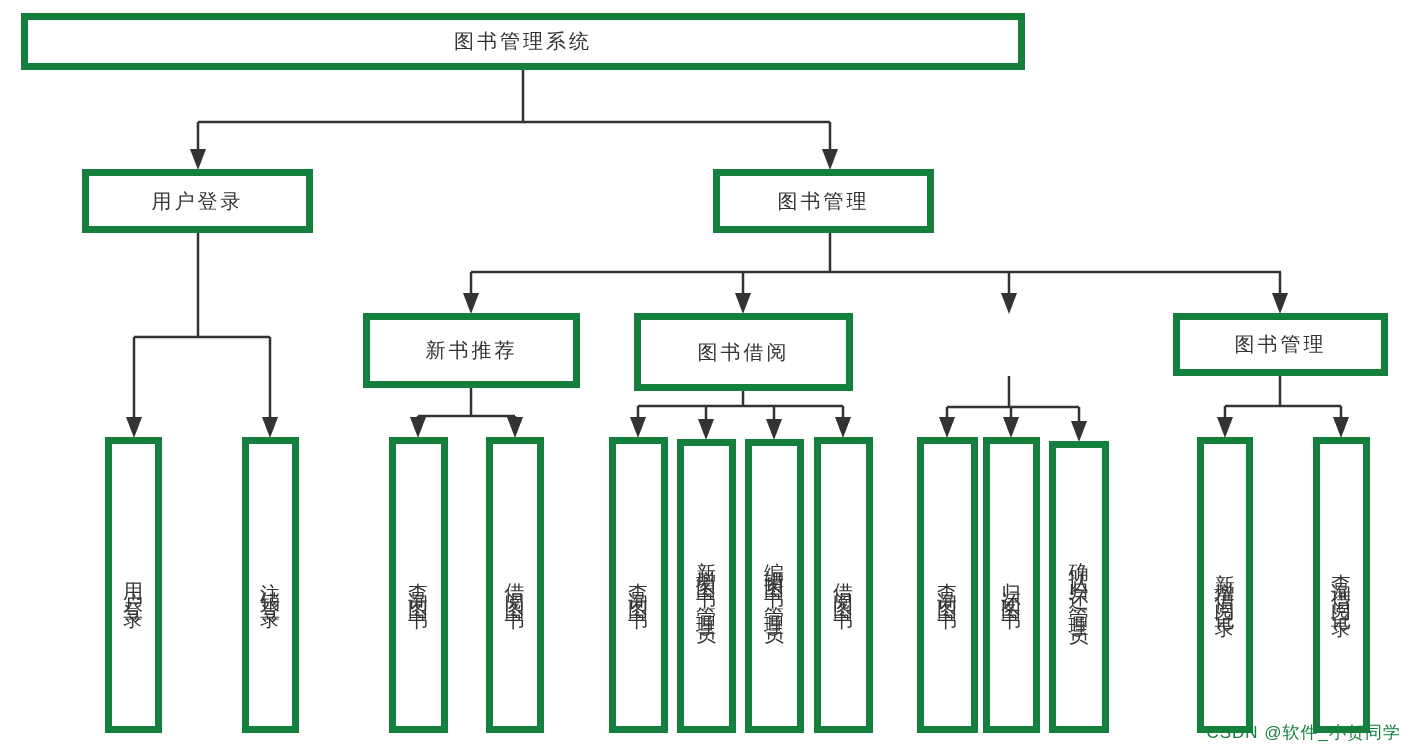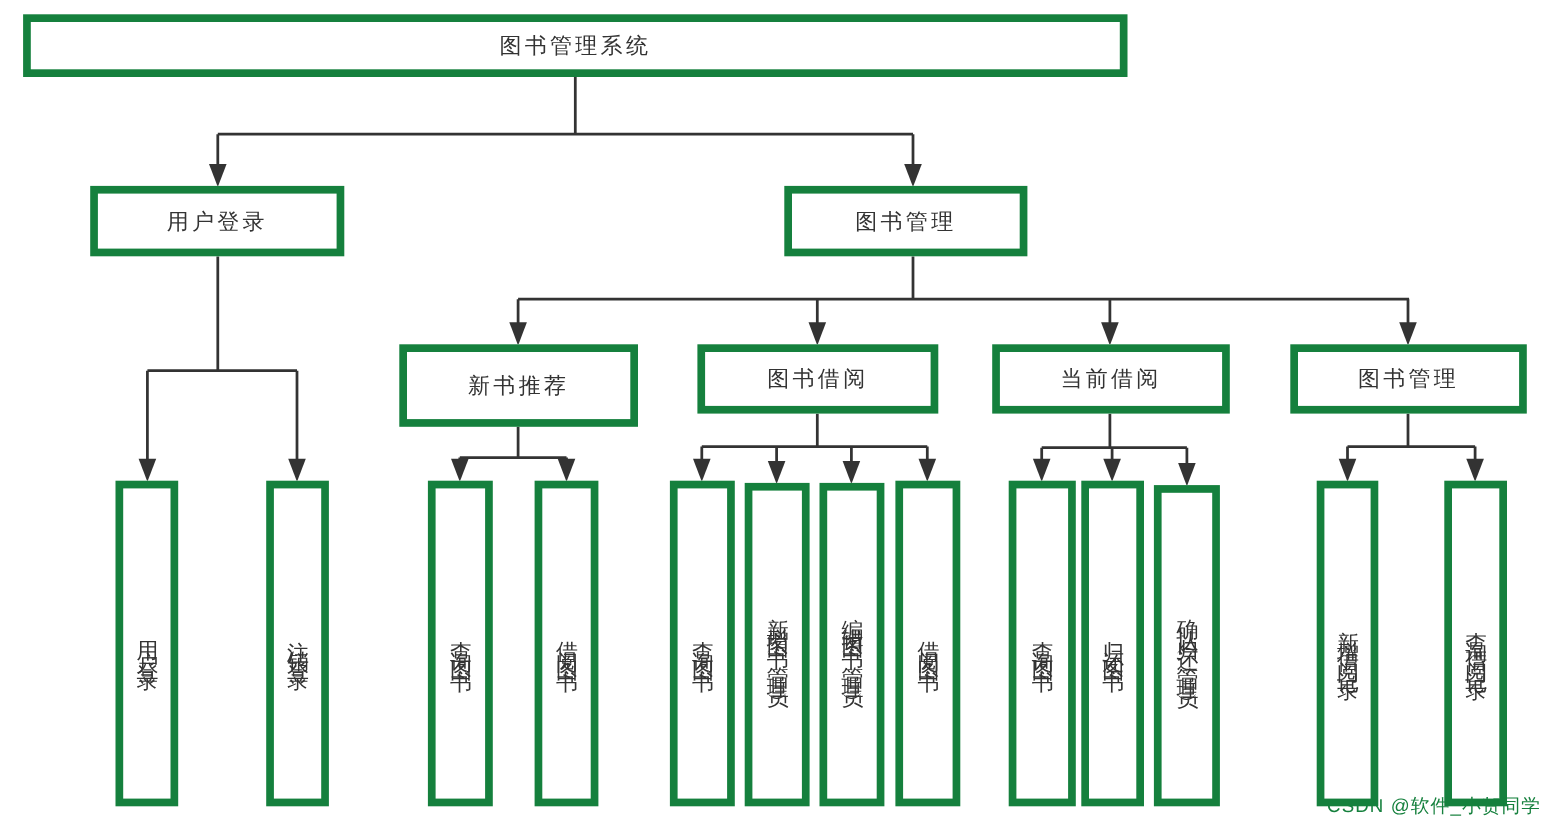--- a/index.html
+++ b/index.html
@@ -19,21 +19,21 @@
   .connectors{position:absolute;left:0;top:0;pointer-events:none;}
   .watermark{
     position:absolute;right:4px;bottom:3px;color:#15803d;
     font-size:17px;letter-spacing:1px;white-space:nowrap;
   }
   
   .n-root    {left:21px;  top:13px;  width:1004px;height:57px;}
   .n-user    {left:82px;  top:169px; width:231px; height:64px;}
   .n-mgmt    {left:713px; top:169px; width:221px; height:64px;}
   .n-rec     {left:363px; top:313px; width:217px; height:75px;}
-  .n-borrow  {left:634px; top:313px; width:219px; height:63px;font-family:Liberation Mono, monospace;}
+  .n-borrow  {left:634px; top:313px; width:219px; height:78px;font-family:Liberation Mono, monospace;}
   .n-current {left:902px; top:313px; width:216px; height:63px;}
   .n-records {left:1173px;top:313px; width:215px; height:63px;}
   .v1 {left:105px; top:437px;width:57px;height:296px;}
   .v2 {left:242px; top:437px;width:57px;height:296px;}
   .v3 {left:389px; top:437px;width:59px;height:296px;}
   .v4 {left:486px; top:437px;width:58px;height:296px;}
   .v5 {left:609px; top:437px;width:59px;height:296px;}
   .v6 {left:677px; top:439px;width:59px;height:294px;}
   .v7 {left:745px; top:439px;width:59px;height:294px;}
   .v8 {left:814px; top:437px;width:59px;height:296px;}
@@ -79,21 +79,20 @@
     </g>
   </svg>
 
   <div class="box hbox n-root">图书管理系统</div>
 
   <div class="box hbox n-user">用户登录</div>
   <div class="box hbox n-mgmt">图书管理</div>
 
   <div class="box hbox n-rec">新书推荐</div>
   <div class="box hbox n-borrow">图书借阅</div>
-  <div class="box hbox n-current">当前借阅</div>
   <div class="box hbox n-records">图书管理</div>
 
   <div class="box vbox v1">用户登录</div>
   <div class="box vbox v2">注销登录</div>
   <div class="box vbox v3">查询图书</div>
   <div class="box vbox v4">借阅图书</div>
   <div class="box vbox v5">查询图书</div>
   <div class="box vbox v6">新增图书（管理员）</div>
   <div class="box vbox v7">编辑图书（管理员）</div>
   <div class="box vbox v8">借阅图书</div>

